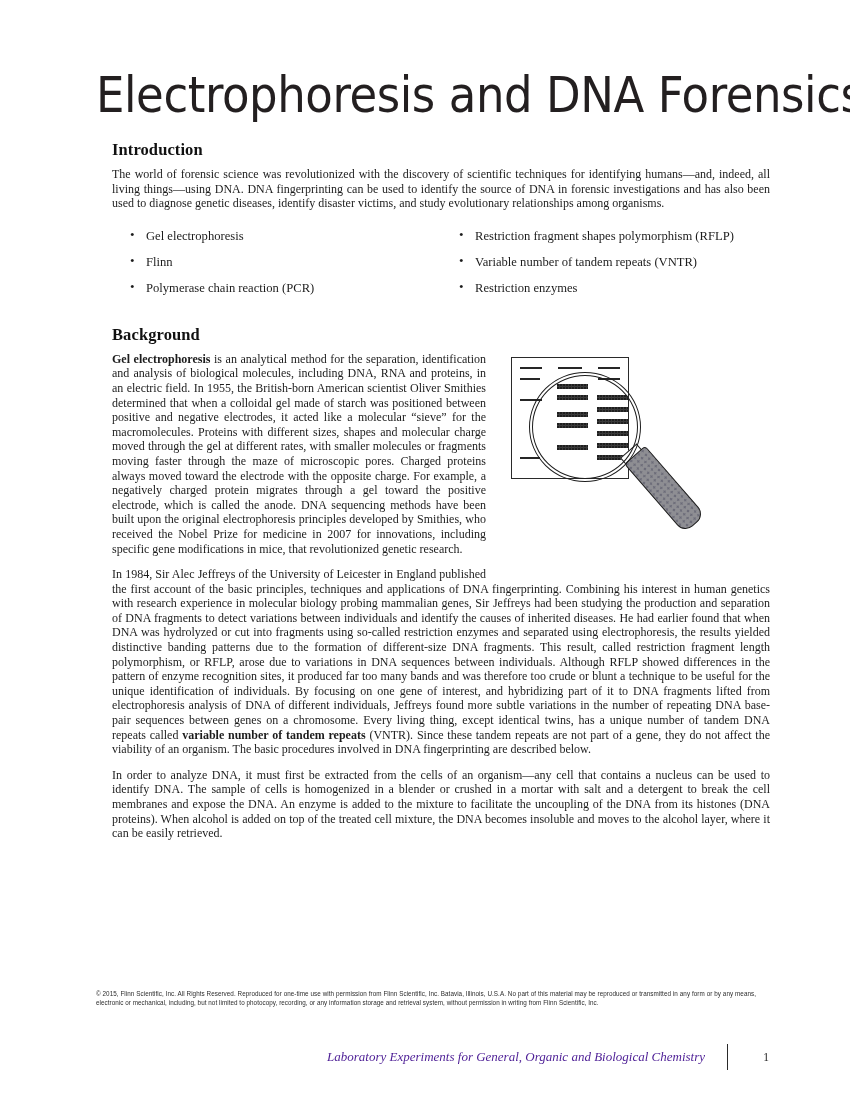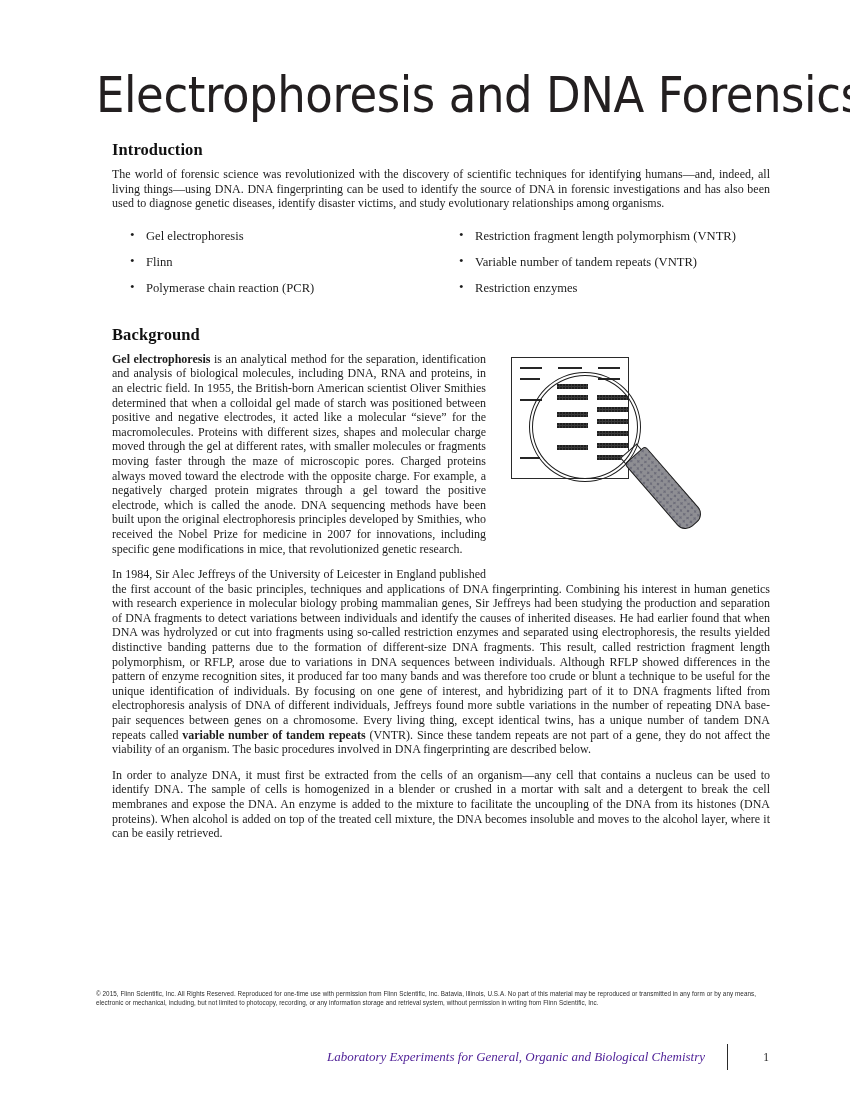--- a/index.html
+++ b/index.html
@@ -277,21 +277,21 @@
             <span>Flinn</span>
           </div>
           <div class="concept-item">
             <span class="bullet">•</span>
             <span>Polymerase chain reaction (PCR)</span>
           </div>
         </div>
         <div class="concepts-col">
           <div class="concept-item">
             <span class="bullet">•</span>
-            <span>Restriction fragment length polymorphism (VNTR)</span>
+            <span>Restriction fragment shapes polymorphism (RFLP)</span>
           </div>
           <div class="concept-item">
             <span class="bullet">•</span>
             <span>Variable number of tandem repeats (VNTR)</span>
           </div>
           <div class="concept-item">
             <span class="bullet">•</span>
             <span>Restriction enzymes</span>
           </div>
         </div>

